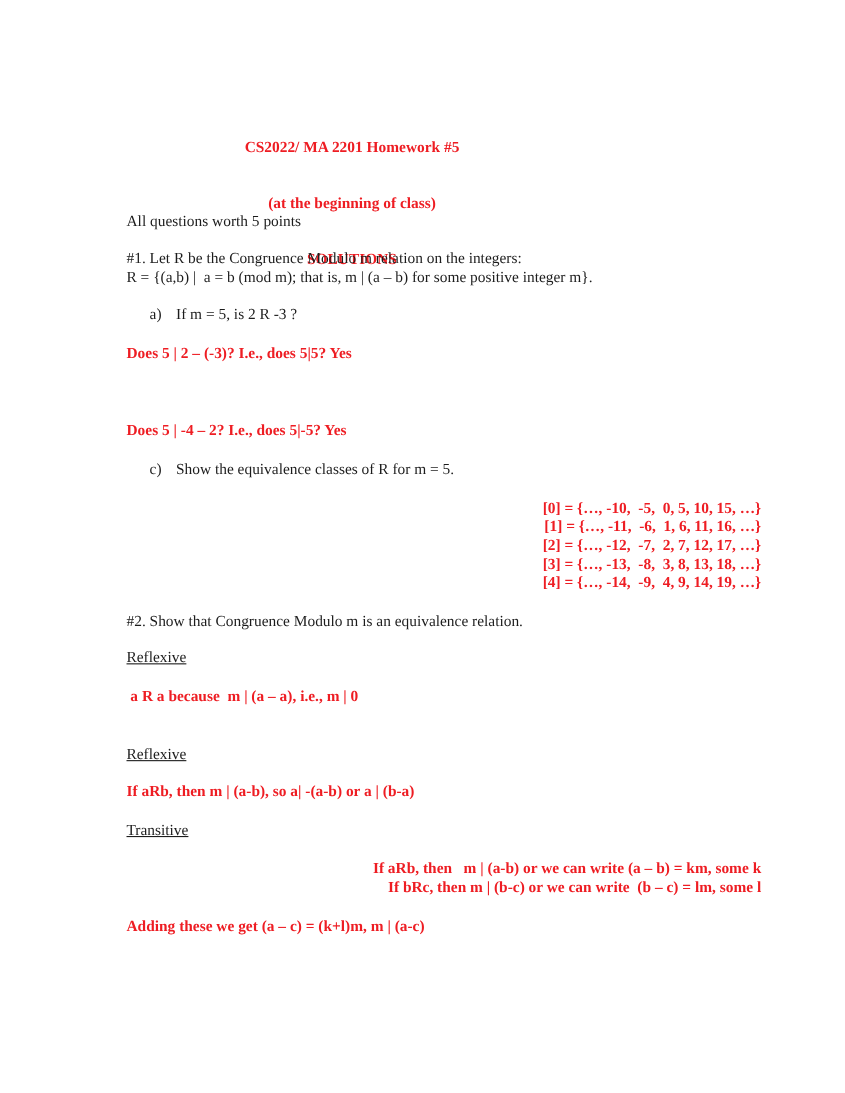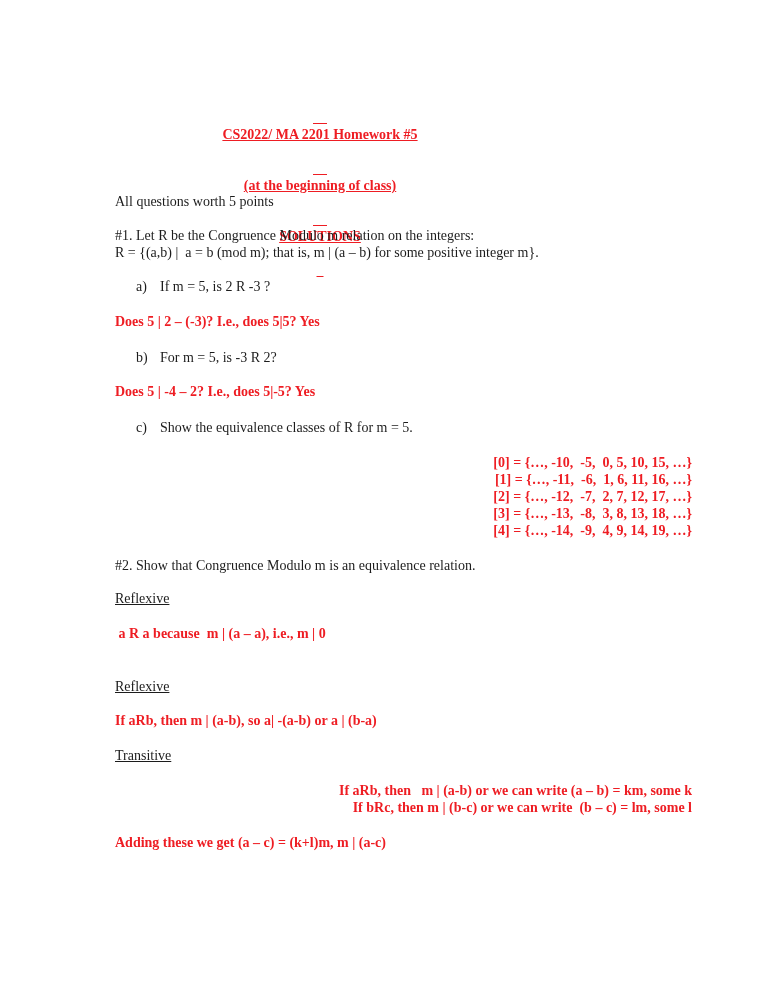--- a/index.html
+++ b/index.html
@@ -26,21 +26,20 @@
   }
   .title-block {
     position: absolute;
     top: 92px;
     left: 0;
     width: 640px;
     text-align: center;
     color: #ee1d23;
     font-weight: bold;
     white-space: pre-wrap;
-    text-decoration: underline;
   }
   .underline { text-decoration: underline; }
   .item {
     position: absolute;
     left: 136px;
     right: 60px;
     white-space: pre-wrap;
   }
   .item .item-label {
     display: inline-block;
@@ -80,21 +79,20 @@
 
   <div class="line pos-intro">All questions worth 5 points</div>
 
   <div class="line pos-q1l1">#1. Let R be the Congruence Modulo m relation on the integers:</div>
   <div class="line pos-q1l2">R = {(a,b) |  a = b (mod m); that is, m | (a – b) for some positive integer m}.</div>
 
   <div class="item pos-item-a"><span class="item-label">a)</span><span>If m = 5, is 2 R -3 ?</span></div>
 
   <div class="line red pos-answer-a">Does 5 | 2 – (-3)? I.e., does 5|5? Yes</div>
 
-  <div class="item pos-item-b"><span class="item-label">b)</span><span>For m = 5, is -3 R 2?</span></div>
 
   <div class="line red pos-answer-b">Does 5 | -4 – 2? I.e., does 5|-5? Yes</div>
 
   <div class="item pos-item-c"><span class="item-label">c)</span><span>Show the equivalence classes of R for m = 5.</span></div>
 
   <div class="stack red pos-classes">
     <div class="line-row">[0] = {…, -10,  -5,  0, 5, 10, 15, …}</div>
     <div class="line-row">[1] = {…, -11,  -6,  1, 6, 11, 16, …}</div>
     <div class="line-row">[2] = {…, -12,  -7,  2, 7, 12, 17, …}</div>
     <div class="line-row">[3] = {…, -13,  -8,  3, 8, 13, 18, …}</div>

